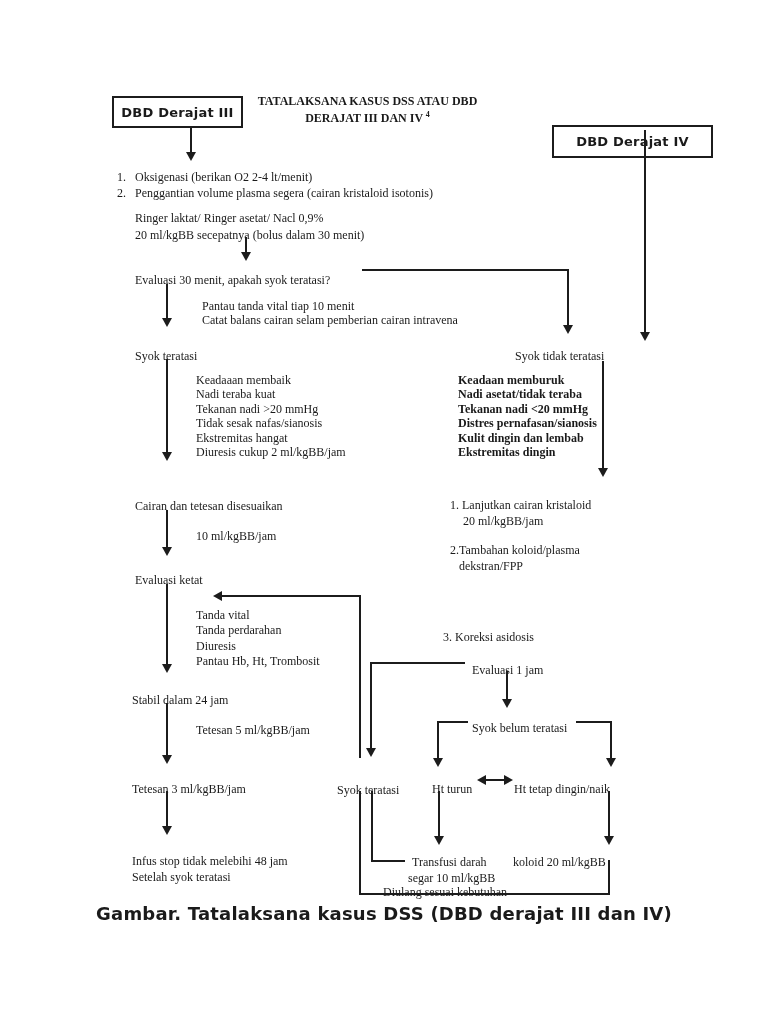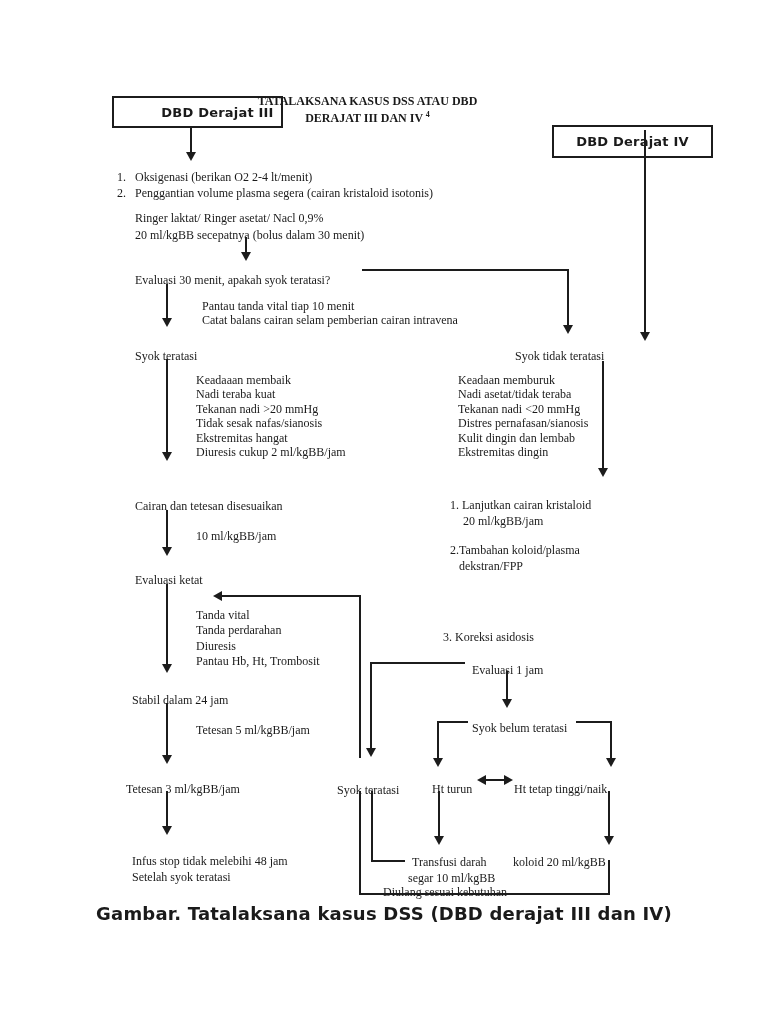--- a/index.html
+++ b/index.html
@@ -20,21 +20,21 @@
   .ah-left{position:absolute;width:0;height:0;border-top:5px solid transparent;border-bottom:5px solid transparent;border-right:9px solid #1c1c1c;}
   .ah-right{position:absolute;width:0;height:0;border-top:5px solid transparent;border-bottom:5px solid transparent;border-left:9px solid #1c1c1c;}
   .num{display:inline-block;width:18px;}
   .ws{word-spacing:5px;}
 </style>
 </head>
 <body>
 
 <div id="canvas">
 
-  <div class="box" style="left:112px;top:96px;width:127px;height:28px;padding-left:40px;">
+  <div class="box" style="left:112px;top:96px;width:127px;height:28px;">
     <span>DBD Derajat III</span>
   </div>
   <div class="title" style="left:250px;top:94px;width:235px;">
     <div>TATALAKSANA KASUS DSS ATAU DBD</div>
     <div><span>DERAJAT III DAN IV</span> <sup>4</sup></div>
   </div>
   <div class="box" style="left:552px;top:97px;width:157px;height:29px;margin-top:28px;">
     <span>DBD Derajat IV</span>
   </div>
 
@@ -63,49 +63,49 @@
   <div class="t" style="left:196px;top:521px;">10 ml/kgBB/jam</div>
   <div class="t" style="left:135px;top:565px;">Evaluasi ketat</div>
   <div class="t blk" style="left:196px;top:600px;line-height:15.4px;">
       <div>Tanda vital</div>
       <div>Tanda perdarahan</div>
       <div>Diuresis</div>
       <div>Pantau Hb, Ht, Trombosit</div>
     </div>
   <div class="t" style="left:132px;top:685px;">Stabil dalam 24 jam</div>
   <div class="t" style="left:196px;top:715px;">Tetesan 5 ml/kgBB/jam</div>
-  <div class="t" style="left:126px;top:774px;">Tetesan 3 ml/kgBB/jam</div>
+  <div class="t" style="left:132px;top:774px;">Tetesan 3 ml/kgBB/jam</div>
   <div class="t blk" style="left:132px;top:845px;line-height:16px;">
       <div>Infus stop tidak melebihi 48 jam</div>
       <div>Setelah syok teratasi</div>
     </div>
 
   <div class="t" style="left:515px;top:341px;">Syok tidak teratasi</div>
-  <div class="t blk" style="left:458px;top:365px;line-height:14.4px;">
+  <div class="t blk" style="left:458px;top:365px;line-height:14.4px;font-weight:bold;">
       <div>Keadaan memburuk</div>
       <div>Nadi asetat/tidak teraba</div>
       <div>Tekanan nadi &lt;20 mmHg</div>
       <div>Distres pernafasan/sianosis</div>
       <div>Kulit dingin dan lembab</div>
       <div>Ekstremitas dingin</div>
     </div>
   <div class="t blk" style="left:450px;top:489px;line-height:16px;">
     <div>1. Lanjutkan cairan kristaloid</div>
     <div style="padding-left:13px;">20 ml/kgBB/jam</div>
   </div>
   <div class="t blk" style="left:450px;top:535px;line-height:15.7px;">
     <div>2.Tambahan koloid/plasma</div>
     <div style="padding-left:9px;">dekstran/FPP</div>
   </div>
   <div class="t" style="left:443px;top:622px;">3. Koreksi asidosis</div>
   <div class="t" style="left:472px;top:655px;">Evaluasi 1 jam</div>
   <div class="t" style="left:472px;top:713px;">Syok belum teratasi</div>
   <div class="t" style="left:337px;top:775px;">Syok teratasi</div>
   <div class="t" style="left:432px;top:774px;">Ht turun</div>
-  <div class="t" style="left:514px;top:774px;">Ht tetap tinggi/naik</div>
+  <div class="t" style="left:514px;top:774px;">Ht tetap dingin/naik</div>
   <div class="t" style="left:412px;top:847px;">Transfusi darah</div>
   <div class="t" style="left:408px;top:863px;">segar 10 ml/kgBB</div>
   <div class="t" style="left:383px;top:877px;">Diulang sesuai kebutuhan</div>
   <div class="t" style="left:513px;top:847px;">koloid 20 ml/kgBB</div>
 
   <div class="caption">Gambar. Tatalaksana kasus DSS (DBD derajat III dan IV)</div>
 
   <div>
     <div class="vl" style="left:190px;top:128px;height:25px;"></div>
     <div class="ah-down" style="left:186px;top:152px;"></div>

